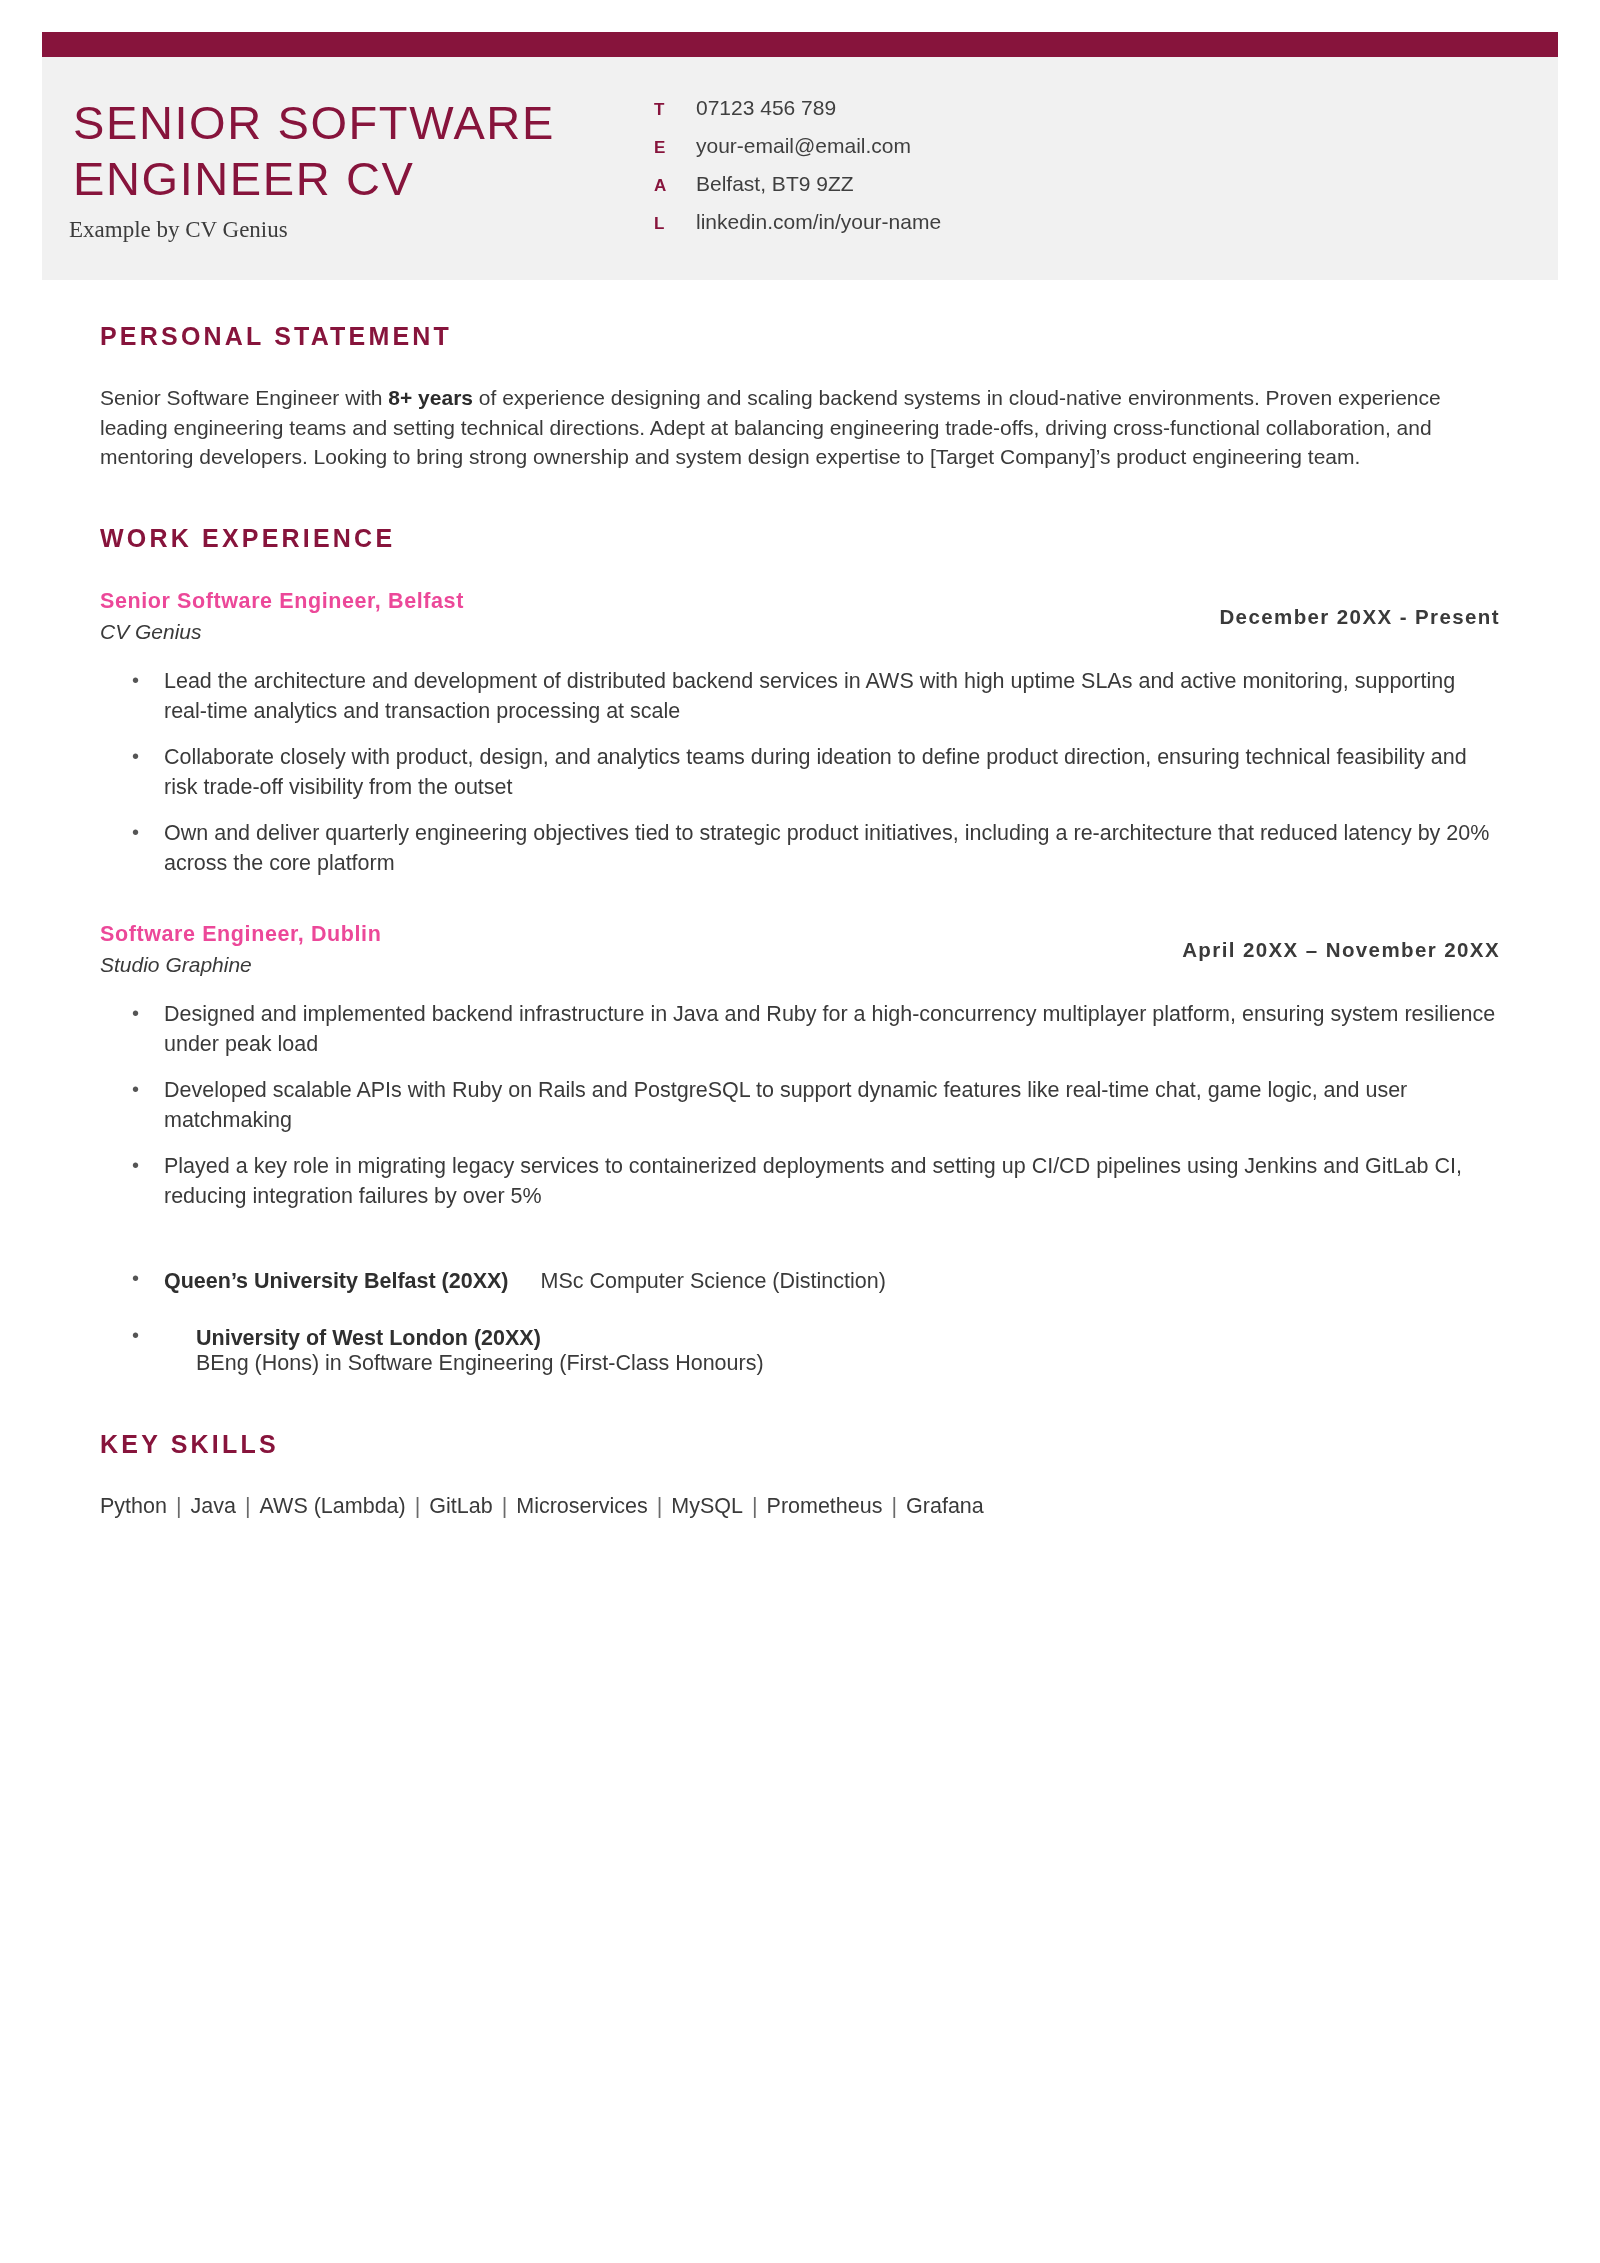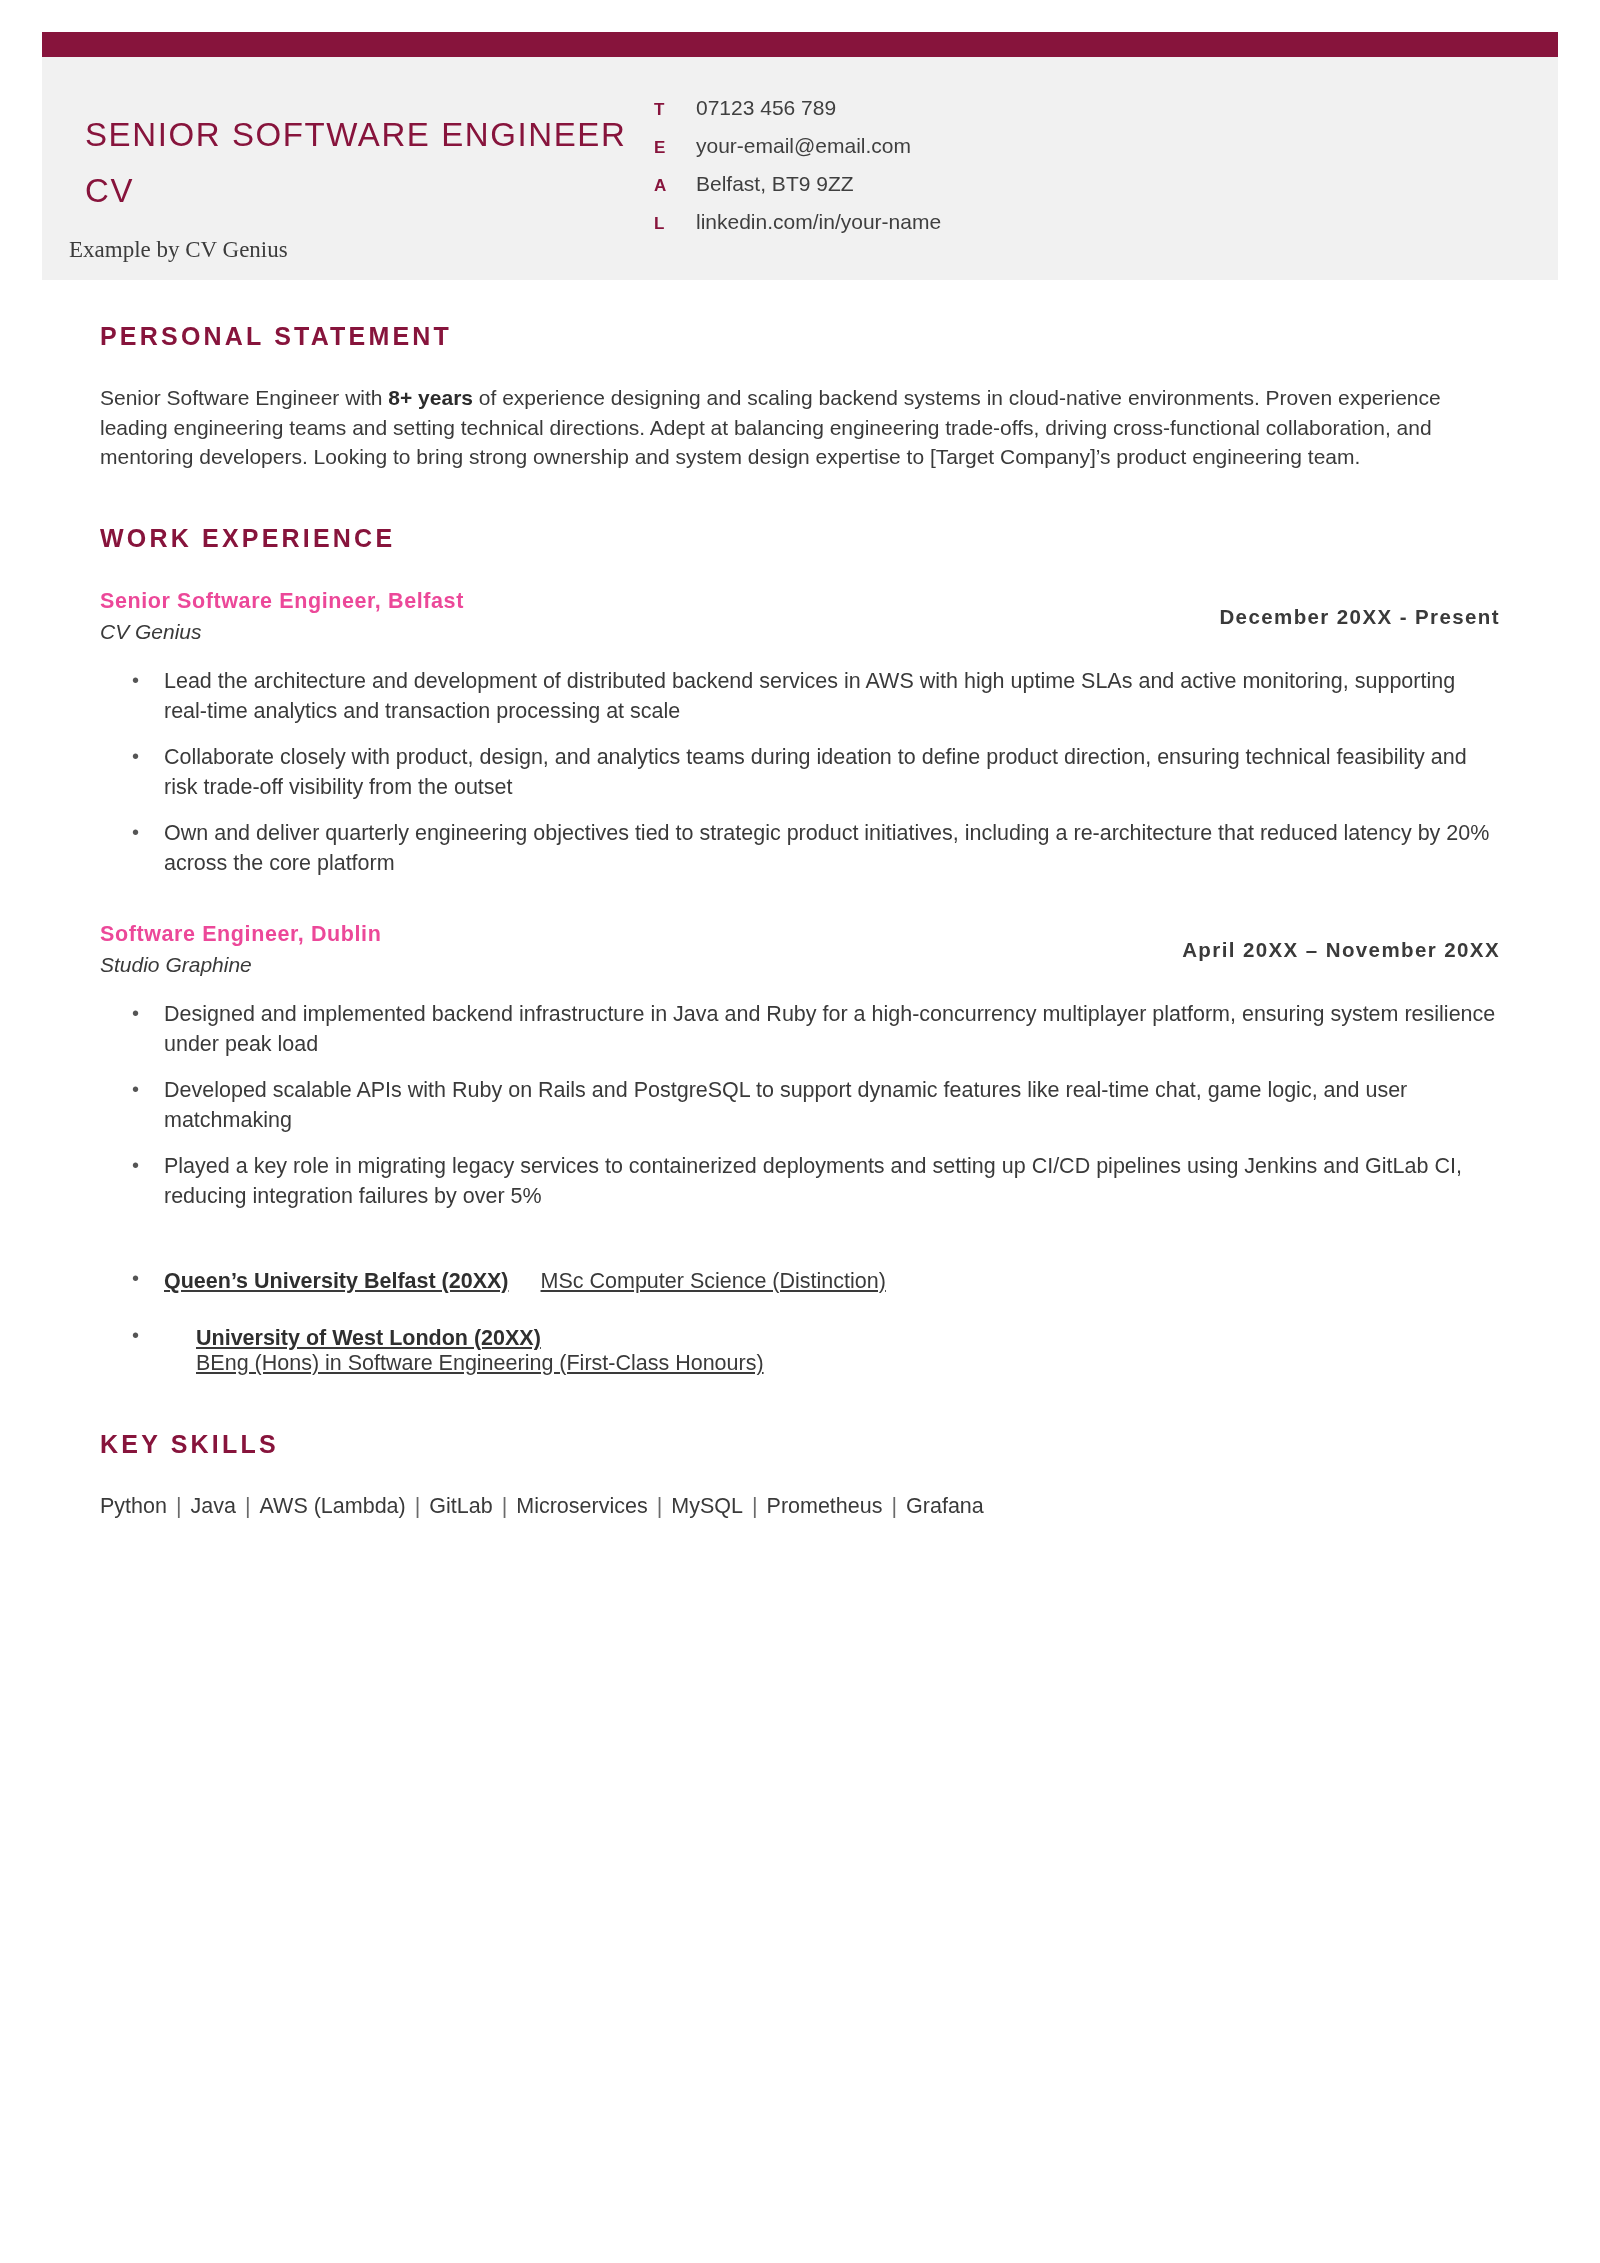--- a/index.html
+++ b/index.html
@@ -50,22 +50,22 @@
   }
 
   .name-block {
     position: absolute;
     left: 27px;
     top: 34px;
     width: 620px;
   }
 
   .cv-title {
-    margin: 16px;
-    font-size: 33px;
+    margin: 4px;
+    font-size: 47px;
     line-height: 56px;
     font-weight: 400;
     letter-spacing: 1.6px;
     color: #87143c;
     text-transform: uppercase;
     font-family: "Liberation Sans", sans-serif;
   }
 
   .cv-subtitle {
     margin: 8px 0 0 0;
@@ -197,21 +197,20 @@
     margin: 30px 0 0 0;
     padding: 0 0 0 32px;
     list-style: none;
   }
   ul.edu-list li {
     position: relative;
     padding-left: 32px;
     margin-bottom: 32px;
     display: flex;
     align-items: baseline;
-    text-decoration: underline;
   }
   ul.edu-list li:last-child { margin-bottom: 0; flex-direction: column; }
   ul.edu-list li::before {
     content: "\2022";
     position: absolute;
     left: 0;
     top: -2px;
     font-size: 20px;
     color: #555;
   }

